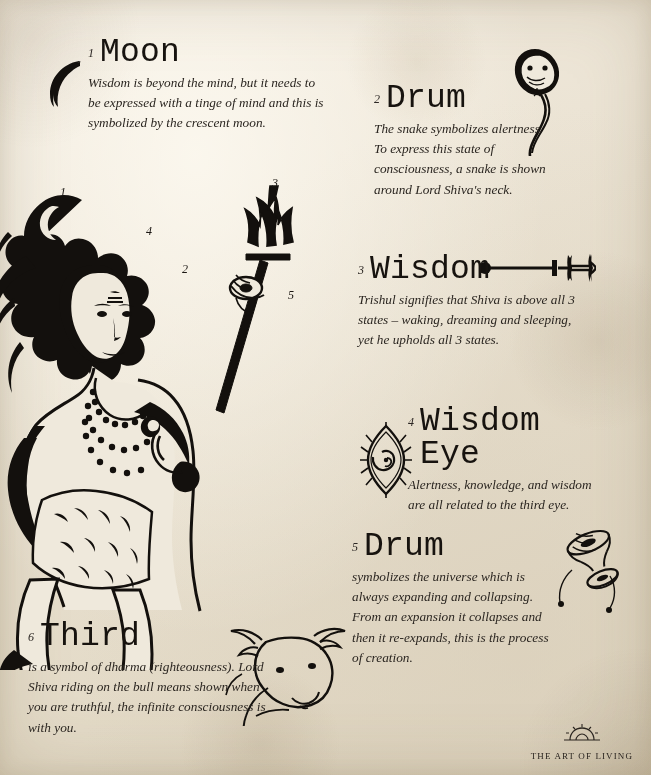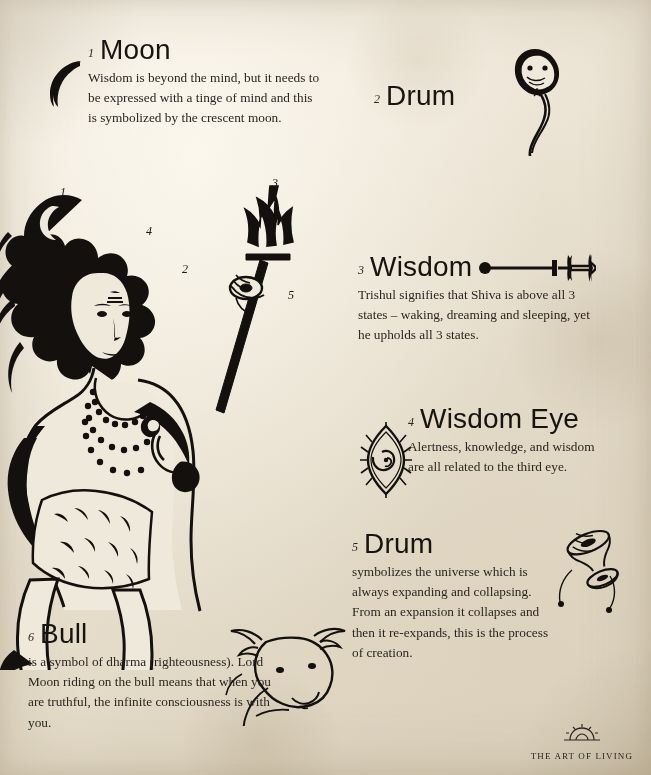--- a/index.html
+++ b/index.html
@@ -56,29 +56,30 @@
     gap: 6px;
   }
   .num {
     font-size: 12px;
     font-style: italic;
     color: #2c2724;
     padding-top: 10px;
     letter-spacing: 0;
   }
   .title {
-    font-size: 28px;
+    font-size: 33px;
     line-height: 1;
     letter-spacing: 0.2px;
     color: #17130f;
-    font-family: Liberation Sans, sans-serif;
+    font-family: Liberation Mono, monospace;
   }
   .body {
     font-size: 13.3px;
     line-height: 1.52;
+    font-style: italic;
     color: #2b2621;
     margin-top: 4px;
   }
 
   
   #moon-block      { left: 88px;  top: 36px;  width: 236px; }
   #snake-block     { left: 374px; top: 82px;  width: 182px; }
   #trident-block   { left: 358px; top: 253px; width: 232px; }
   #thirdeye-block  { left: 408px; top: 405px; width: 196px; }
   #drum-block      { left: 352px; top: 530px; width: 198px; }
@@ -258,20 +259,21 @@
       <path d="M32 4C16 7 5 20 5 35c0 6 2 11 5 14-2-14 3-28 14-36 2-2 5-4 8-5 0-1 0-3 0-4z" fill="#13100d"></path>
       <path d="M31 3C14 6 2 20 2 36c0 5 1 10 4 13C3 35 8 20 20 11c4-3 8-6 13-7l-2-1z" fill="#13100d"></path>
     </svg>
   </div>
 
   <div class="block" id="snake-block">
     <div class="head">
       <span class="num">2</span>
       <span class="title">Drum</span>
     </div>
+    <div class="body">The snake symbolizes alertness. To express this state of consciousness, a snake is shown around Lord Shiva's neck.</div>
   </div>
   <div class="art" style="left:505px; top:44px;">
     <svg width="70" height="112" viewBox="0 0 70 112">
       <g fill="#13100d" stroke="#13100d">
 
         <path d="M30 6c-10 0-18 7-19 17-1 9 3 18 10 23 5 4 12 5 18 3 8-2 13-9 14-17 1-11-6-22-17-25-2-1-4-1-6-1z" stroke-width="2" fill="#13100d"></path>
         <path d="M31 11c-8 0-14 6-15 13-1 8 3 15 9 19 4 3 10 4 15 2 6-2 10-7 10-14 0-9-6-18-15-20h-4z" fill="#efe9dc" stroke-width="1.4"></path>
 
         <circle cx="25" cy="24" r="2.6" fill="#13100d" stroke="none"></circle>
         <circle cx="40" cy="24" r="2.6" fill="#13100d" stroke="none"></circle>
@@ -363,23 +365,23 @@
         <path d="M60 58c6 10 6 22 0 32" stroke-width="1.4"></path>
         <circle cx="11" cy="86" r="3" fill="#13100d" stroke="none"></circle>
         <circle cx="59" cy="92" r="3" fill="#13100d" stroke="none"></circle>
       </g>
     </svg>
   </div>
 
   <div class="block" id="bull-block">
     <div class="head">
       <span class="num">6</span>
-      <span class="title">Bull</span>
-    </div>
-    <div class="body">is a symbol of dharma (righteousness). Lord Moon riding on the bull means that when you are truthful, the infinite consciousness is with you.</div>
+      <span class="title">Third</span>
+    </div>
+    <div class="body">is a symbol of dharma (righteousness). Lord Shiva riding on the bull means shown when you are truthful, the infinite consciousness is with you.</div>
   </div>
   <div class="art" style="left:216px; top:614px;">
     <svg width="136" height="112" viewBox="0 0 136 112">
       <g stroke="#13100d" fill="none" stroke-width="2">
 
         <path d="M46 26c-8-8-20-12-31-9 9 1 18 6 24 13" stroke-width="2.2"></path>
         <path d="M98 22c9-7 21-9 31-5-9 0-18 4-25 11" stroke-width="2.2"></path>
 
         <path d="M50 28c-7 6-11 15-11 24 0 8 3 16 8 22 5 7 12 13 20 16 9 4 19 4 28 1 9-3 16-10 19-19 4-10 3-22-3-31-6-10-17-16-28-17-12-1-25 1-33 4z" stroke-width="2.4"></path>
 

